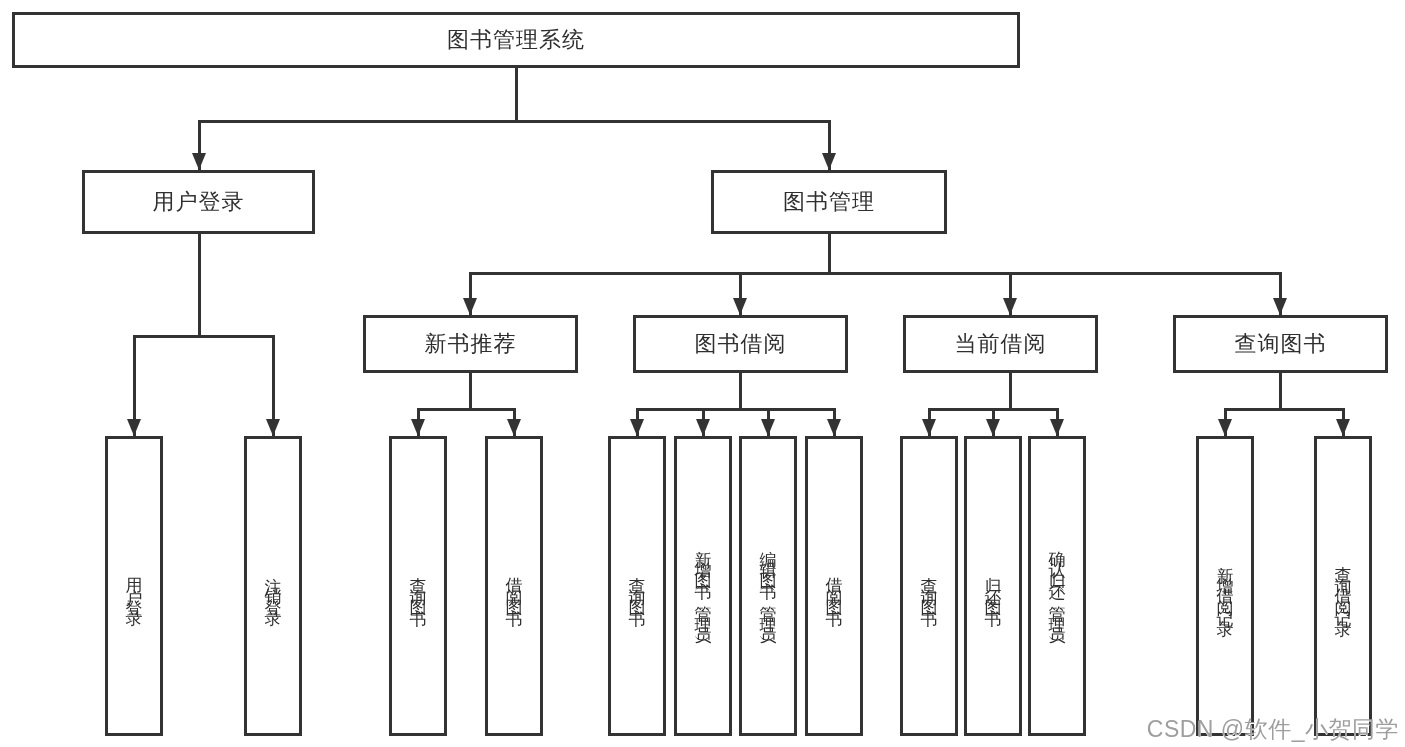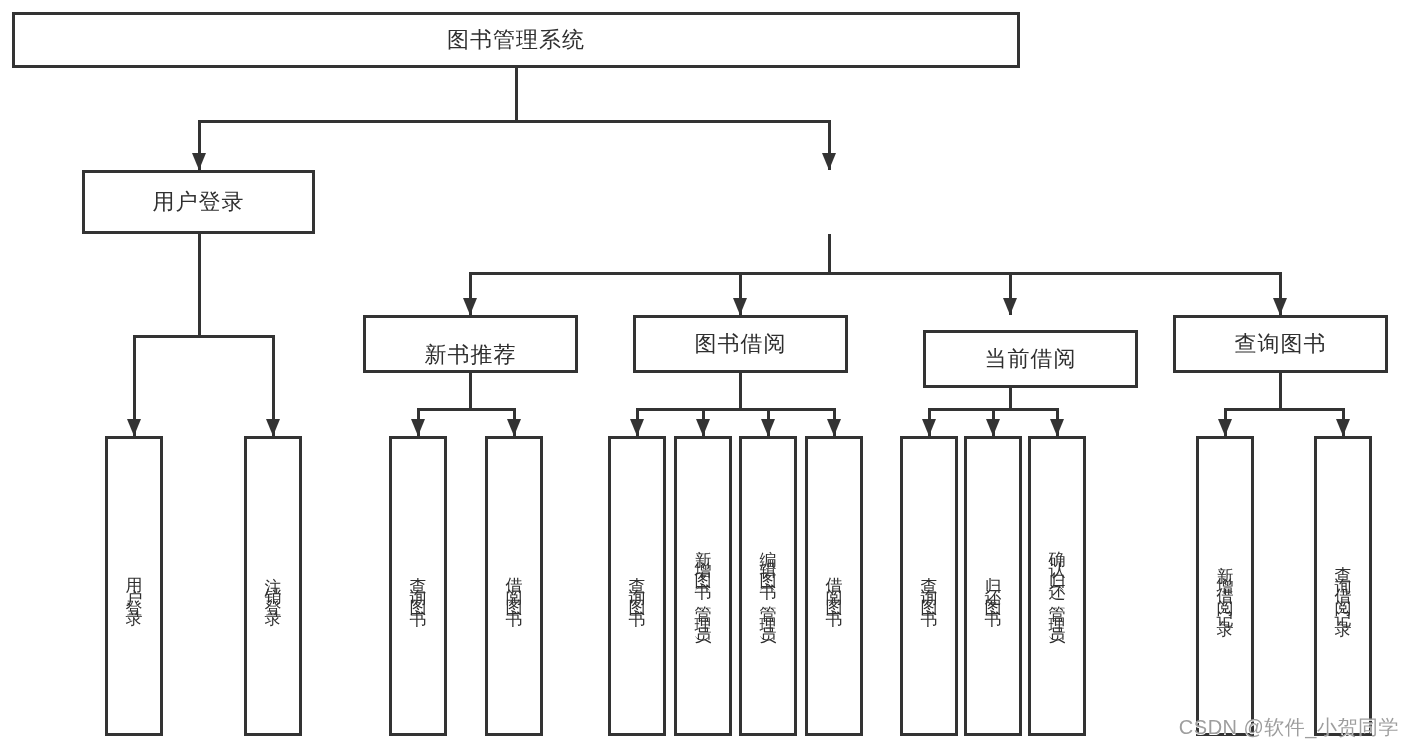--- a/index.html
+++ b/index.html
@@ -58,51 +58,54 @@
     height: 0;
     border-left: 7px solid transparent;
     border-right: 7px solid transparent;
     border-top: 17px solid var(--line);
     z-index: 1;
   }
   .watermark {
     position: absolute;
     top: 714px;
     right: 6px;
-    font-size: 20px;
+    font-size: 23px;
     color: var(--watermark);
     letter-spacing: 0.5px;
     z-index: 3;
     text-shadow: 0 1px 0 #ffffff;
     text-align: center;
   }
 </style>
 </head>
 <body>
 
 <div class="canvas">
 
   <div class="box" style="left:12px; top:12px; width:1008px; height:56px;">
     <span>图书管理系统</span>
   </div>
 
   <div class="box" style="left:82px; top:170px; width:233px; height:64px;">
     <span>用户登录</span>
   </div>
 
-
-  <div class="box" style="left:363px; top:315px; width:215px; height:58px;align-items:flex-end;">
+  <div class="box" style="left:711px; top:170px; width:236px; height:64px;">
+    <span>图书管理</span>
+  </div>
+
+  <div class="box" style="left:363px; top:315px; width:215px; height:58px;">
     <span>新书推荐</span>
   </div>
 
   <div class="box" style="left:633px; top:315px; width:215px; height:58px;align-items:center;">
     <span>图书借阅</span>
   </div>
 
-  <div class="box" style="left:903px; top:330px; width:215px; height:58px;margin-left:20px;">
+  <div class="box" style="left:903px; top:315px; width:195px; height:58px;">
     <span>当前借阅</span>
   </div>
 
   <div class="box" style="left:1173px; top:315px; width:215px; height:58px;">
     <span>查询图书</span>
   </div>
 
   <div class="box leaf" style="left:105px; top:436px; width:58px; height:300px;">
     <span class="vtext">用户登录</span>
   </div>

